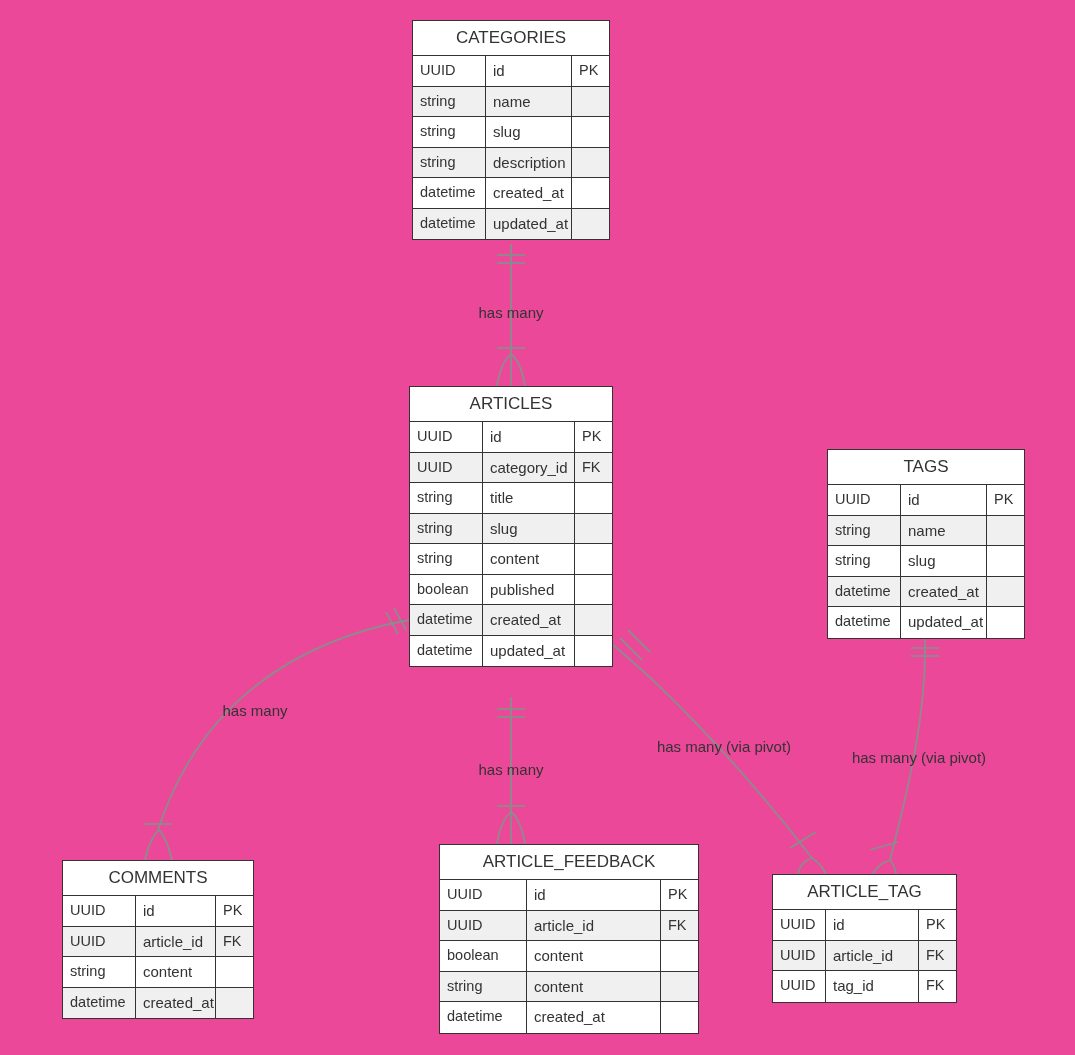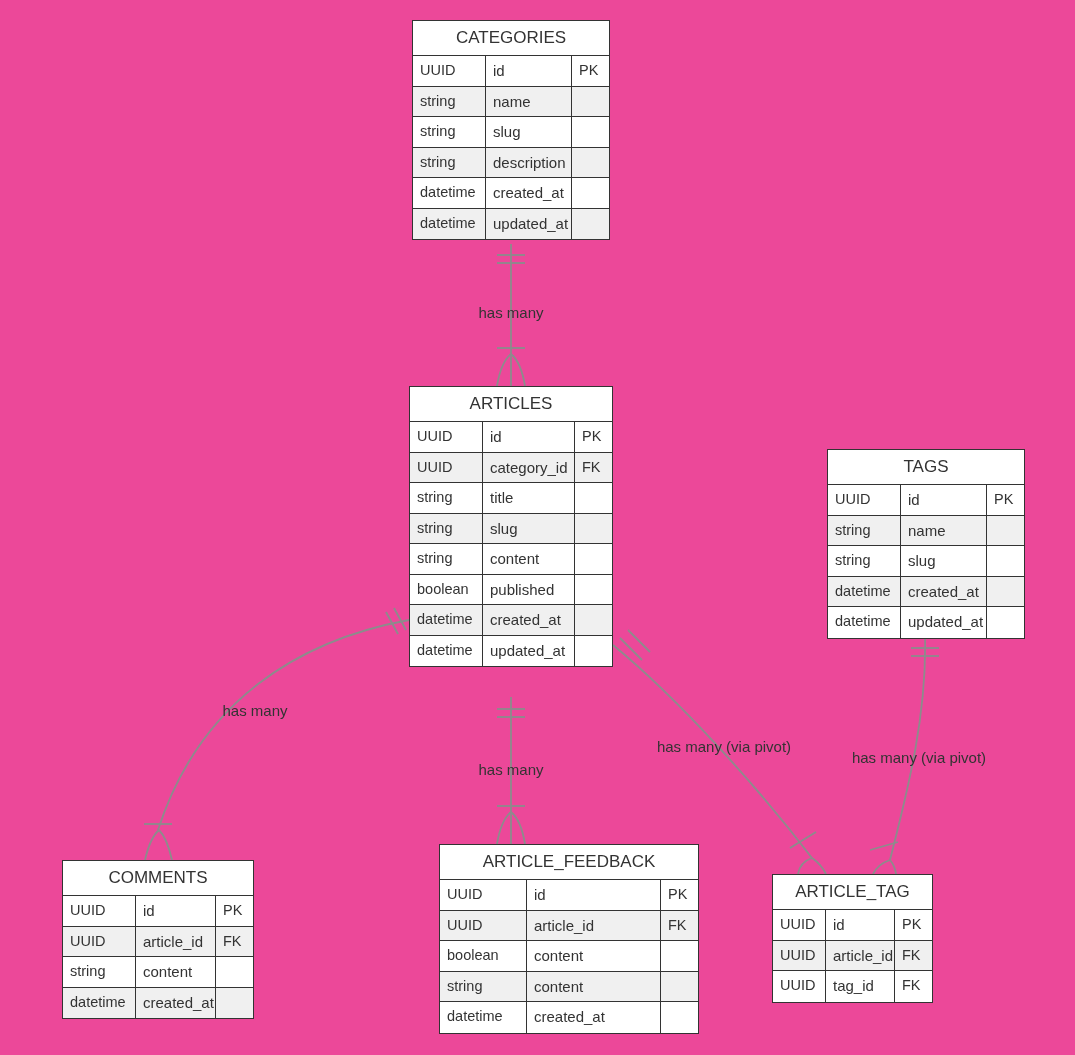--- a/index.html
+++ b/index.html
@@ -296,21 +296,21 @@
           <div class="attr-type" style="width: 87px; flex: 0 0 87px;">string</div>
           <div class="attr-name">content</div>
           <div class="attr-key" style="width: 37px; flex: 0 0 37px;"></div>
         </div>
         <div class="attr-row">
           <div class="attr-type" style="width: 87px; flex: 0 0 87px;">datetime</div>
           <div class="attr-name">created_at</div>
           <div class="attr-key" style="width: 37px; flex: 0 0 37px;"></div>
         </div>
       </div>
-      <div class="entity" style="left: 772px; top: 874px; width: 161px;">
+      <div class="entity" style="left: 772px; top: 874px; width: 185px;">
         <div class="entity-title">ARTICLE_TAG</div>
         <div class="attr-row">
           <div class="attr-type" style="width: 53px; flex: 0 0 53px;">UUID</div>
           <div class="attr-name">id</div>
           <div class="attr-key" style="width: 37px; flex: 0 0 37px;">PK</div>
         </div>
         <div class="attr-row shaded">
           <div class="attr-type" style="width: 53px; flex: 0 0 53px;">UUID</div>
           <div class="attr-name">article_id</div>
           <div class="attr-key" style="width: 37px; flex: 0 0 37px;">FK</div>

